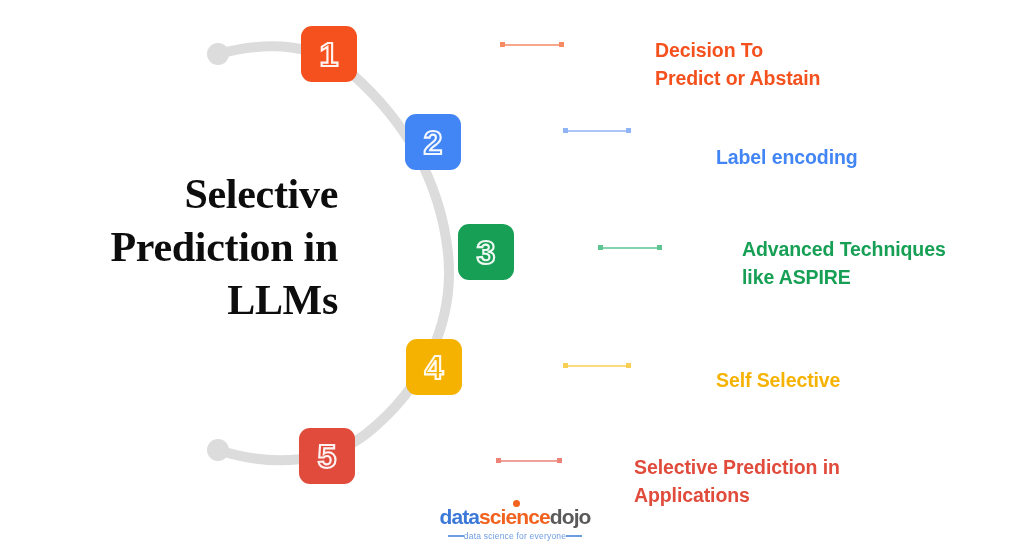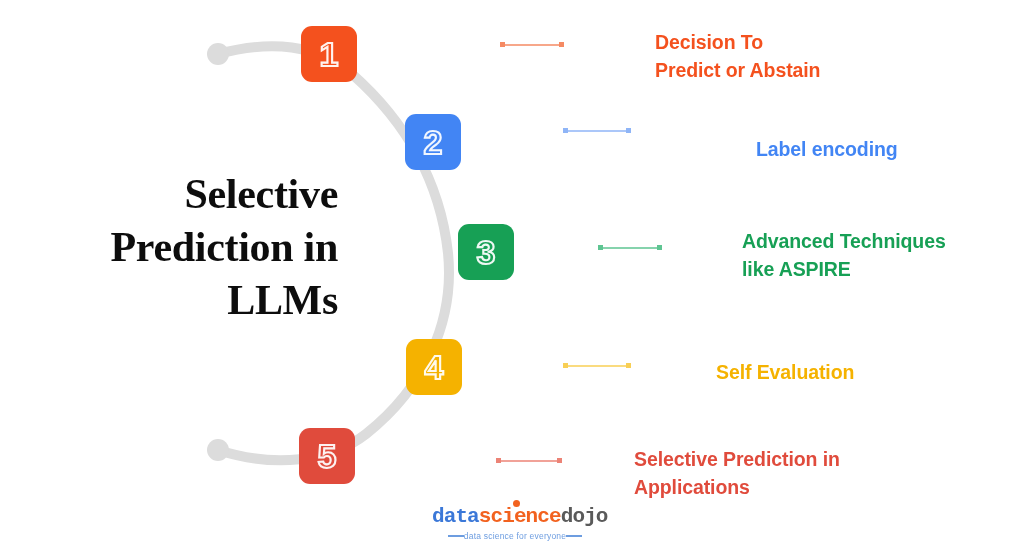--- a/index.html
+++ b/index.html
@@ -67,31 +67,32 @@
 
   
   .label {
     position:absolute;
     font-family:"Liberation Sans", sans-serif;
     font-weight:bold;
     font-size:19.5px;
     line-height:1.42;
     white-space:pre-line;
     letter-spacing:-0.1px;
+    margin-top:8px;
   }
 
   
   #logo {
     position:absolute;
     left:432px; top:506px;
     width:166px;
     text-align:center;
   }
   #logo-word {
-    font-family:Liberation Mono, monospace;
+    font-family:Liberation Sans, sans-serif;
     font-weight:bold;
     font-size:21px;
     letter-spacing:-0.9px;
     line-height:1;
     position:relative;
     white-space:nowrap;
   }
   #logo-word .w-data { color:#3b78d8; }
   #logo-word .w-science { color:#f2621f; }
   #logo-word .w-dojo { color:#5a5a5a; }
@@ -159,21 +160,21 @@
       <text class="num" x="28" y="40" text-anchor="middle">2</text>
     </svg>
   </div>
   <div class="rule" id="rule-1" style="left: 563px; top: 126px; width: 68px;">
     <svg width="68" height="10" viewBox="0 0 68 10">
       <line class="rl" x1="3" y1="5" x2="65" y2="5" stroke-width="1.6" stroke="#8fb5f7"></line>
       <rect class="rd" x="0" y="2" width="5" height="5" fill="#8fb5f7"></rect>
       <rect class="rd" x="63" y="2" width="5" height="5" fill="#8fb5f7"></rect>
     </svg>
   </div>
-  <div class="label" id="label-1" style="left: 756px; top: 136px; color: rgb(66, 133, 244);">Label encoding</div>
+  <div class="label" id="label-1" style="left: 716px; top: 136px; color: rgb(66, 133, 244);">Label encoding</div>
 
   <div class="badge" id="badge-2" style="left: 458px; top: 224px; background: rgb(23, 160, 85);">
     <svg width="56" height="56" viewBox="0 0 56 56">
       <text class="num" x="28" y="40" text-anchor="middle">3</text>
     </svg>
   </div>
   <div class="rule" id="rule-2" style="left: 598px; top: 243px; width: 64px;">
     <svg width="64" height="10" viewBox="0 0 64 10">
       <line class="rl" x1="3" y1="5" x2="61" y2="5" stroke-width="1.6" stroke="#5ec592"></line>
       <rect class="rd" x="0" y="2" width="5" height="5" fill="#5ec592"></rect>
@@ -188,21 +189,21 @@
       <text class="num" x="28" y="40" text-anchor="middle">4</text>
     </svg>
   </div>
   <div class="rule" id="rule-3" style="left: 563px; top: 361px; width: 68px;">
     <svg width="68" height="10" viewBox="0 0 68 10">
       <line class="rl" x1="3" y1="5" x2="65" y2="5" stroke-width="1.6" stroke="#f8cf55"></line>
       <rect class="rd" x="0" y="2" width="5" height="5" fill="#f8cf55"></rect>
       <rect class="rd" x="63" y="2" width="5" height="5" fill="#f8cf55"></rect>
     </svg>
   </div>
-  <div class="label" id="label-3" style="left: 716px; top: 359px; color: rgb(245, 178, 0);">Self Evaluation</div>
+  <div class="label" id="label-3" style="left: 716px; top: 359px; color: rgb(245, 178, 0);">Self Selective</div>
 
   <div class="badge" id="badge-4" style="left: 299px; top: 428px; background: rgb(224, 75, 60);">
     <svg width="56" height="56" viewBox="0 0 56 56">
       <text class="num" x="28" y="40" text-anchor="middle">5</text>
     </svg>
   </div>
   <div class="rule" id="rule-4" style="left: 496px; top: 456px; width: 66px;">
     <svg width="66" height="10" viewBox="0 0 66 10">
       <line class="rl" x1="3" y1="5" x2="63" y2="5" stroke-width="1.6" stroke="#ec8376"></line>
       <rect class="rd" x="0" y="2" width="5" height="5" fill="#ec8376"></rect>

